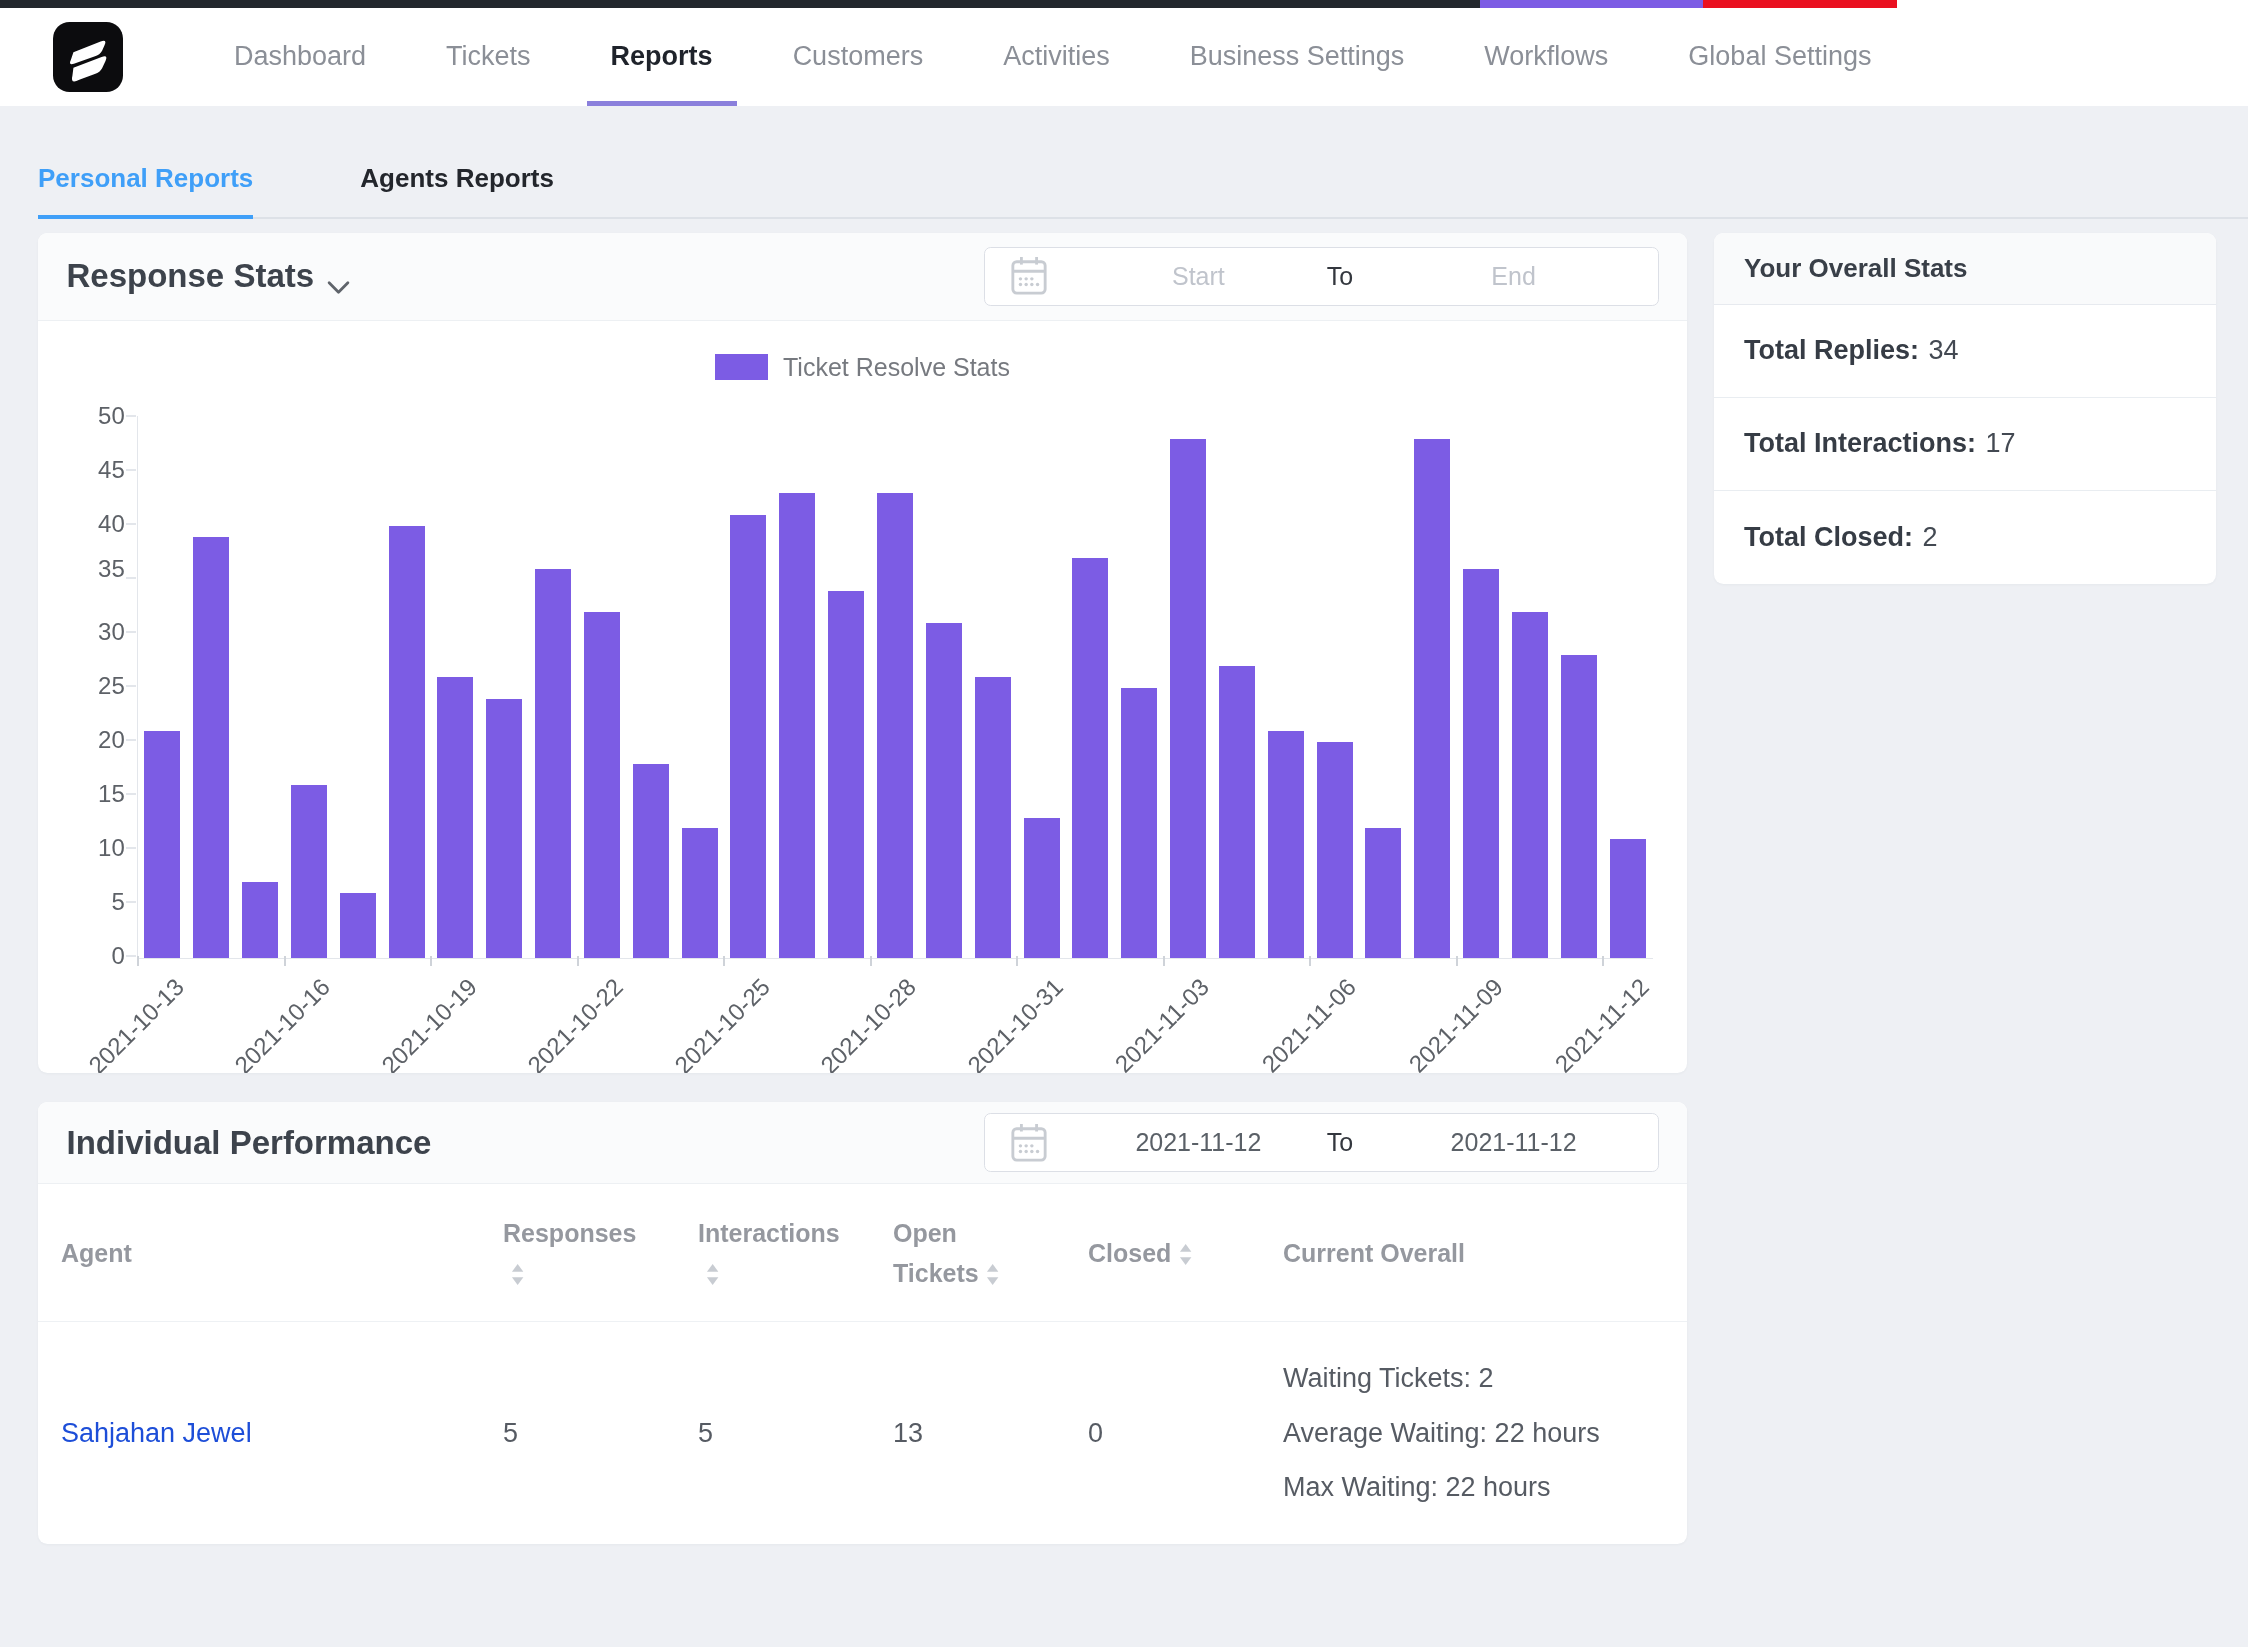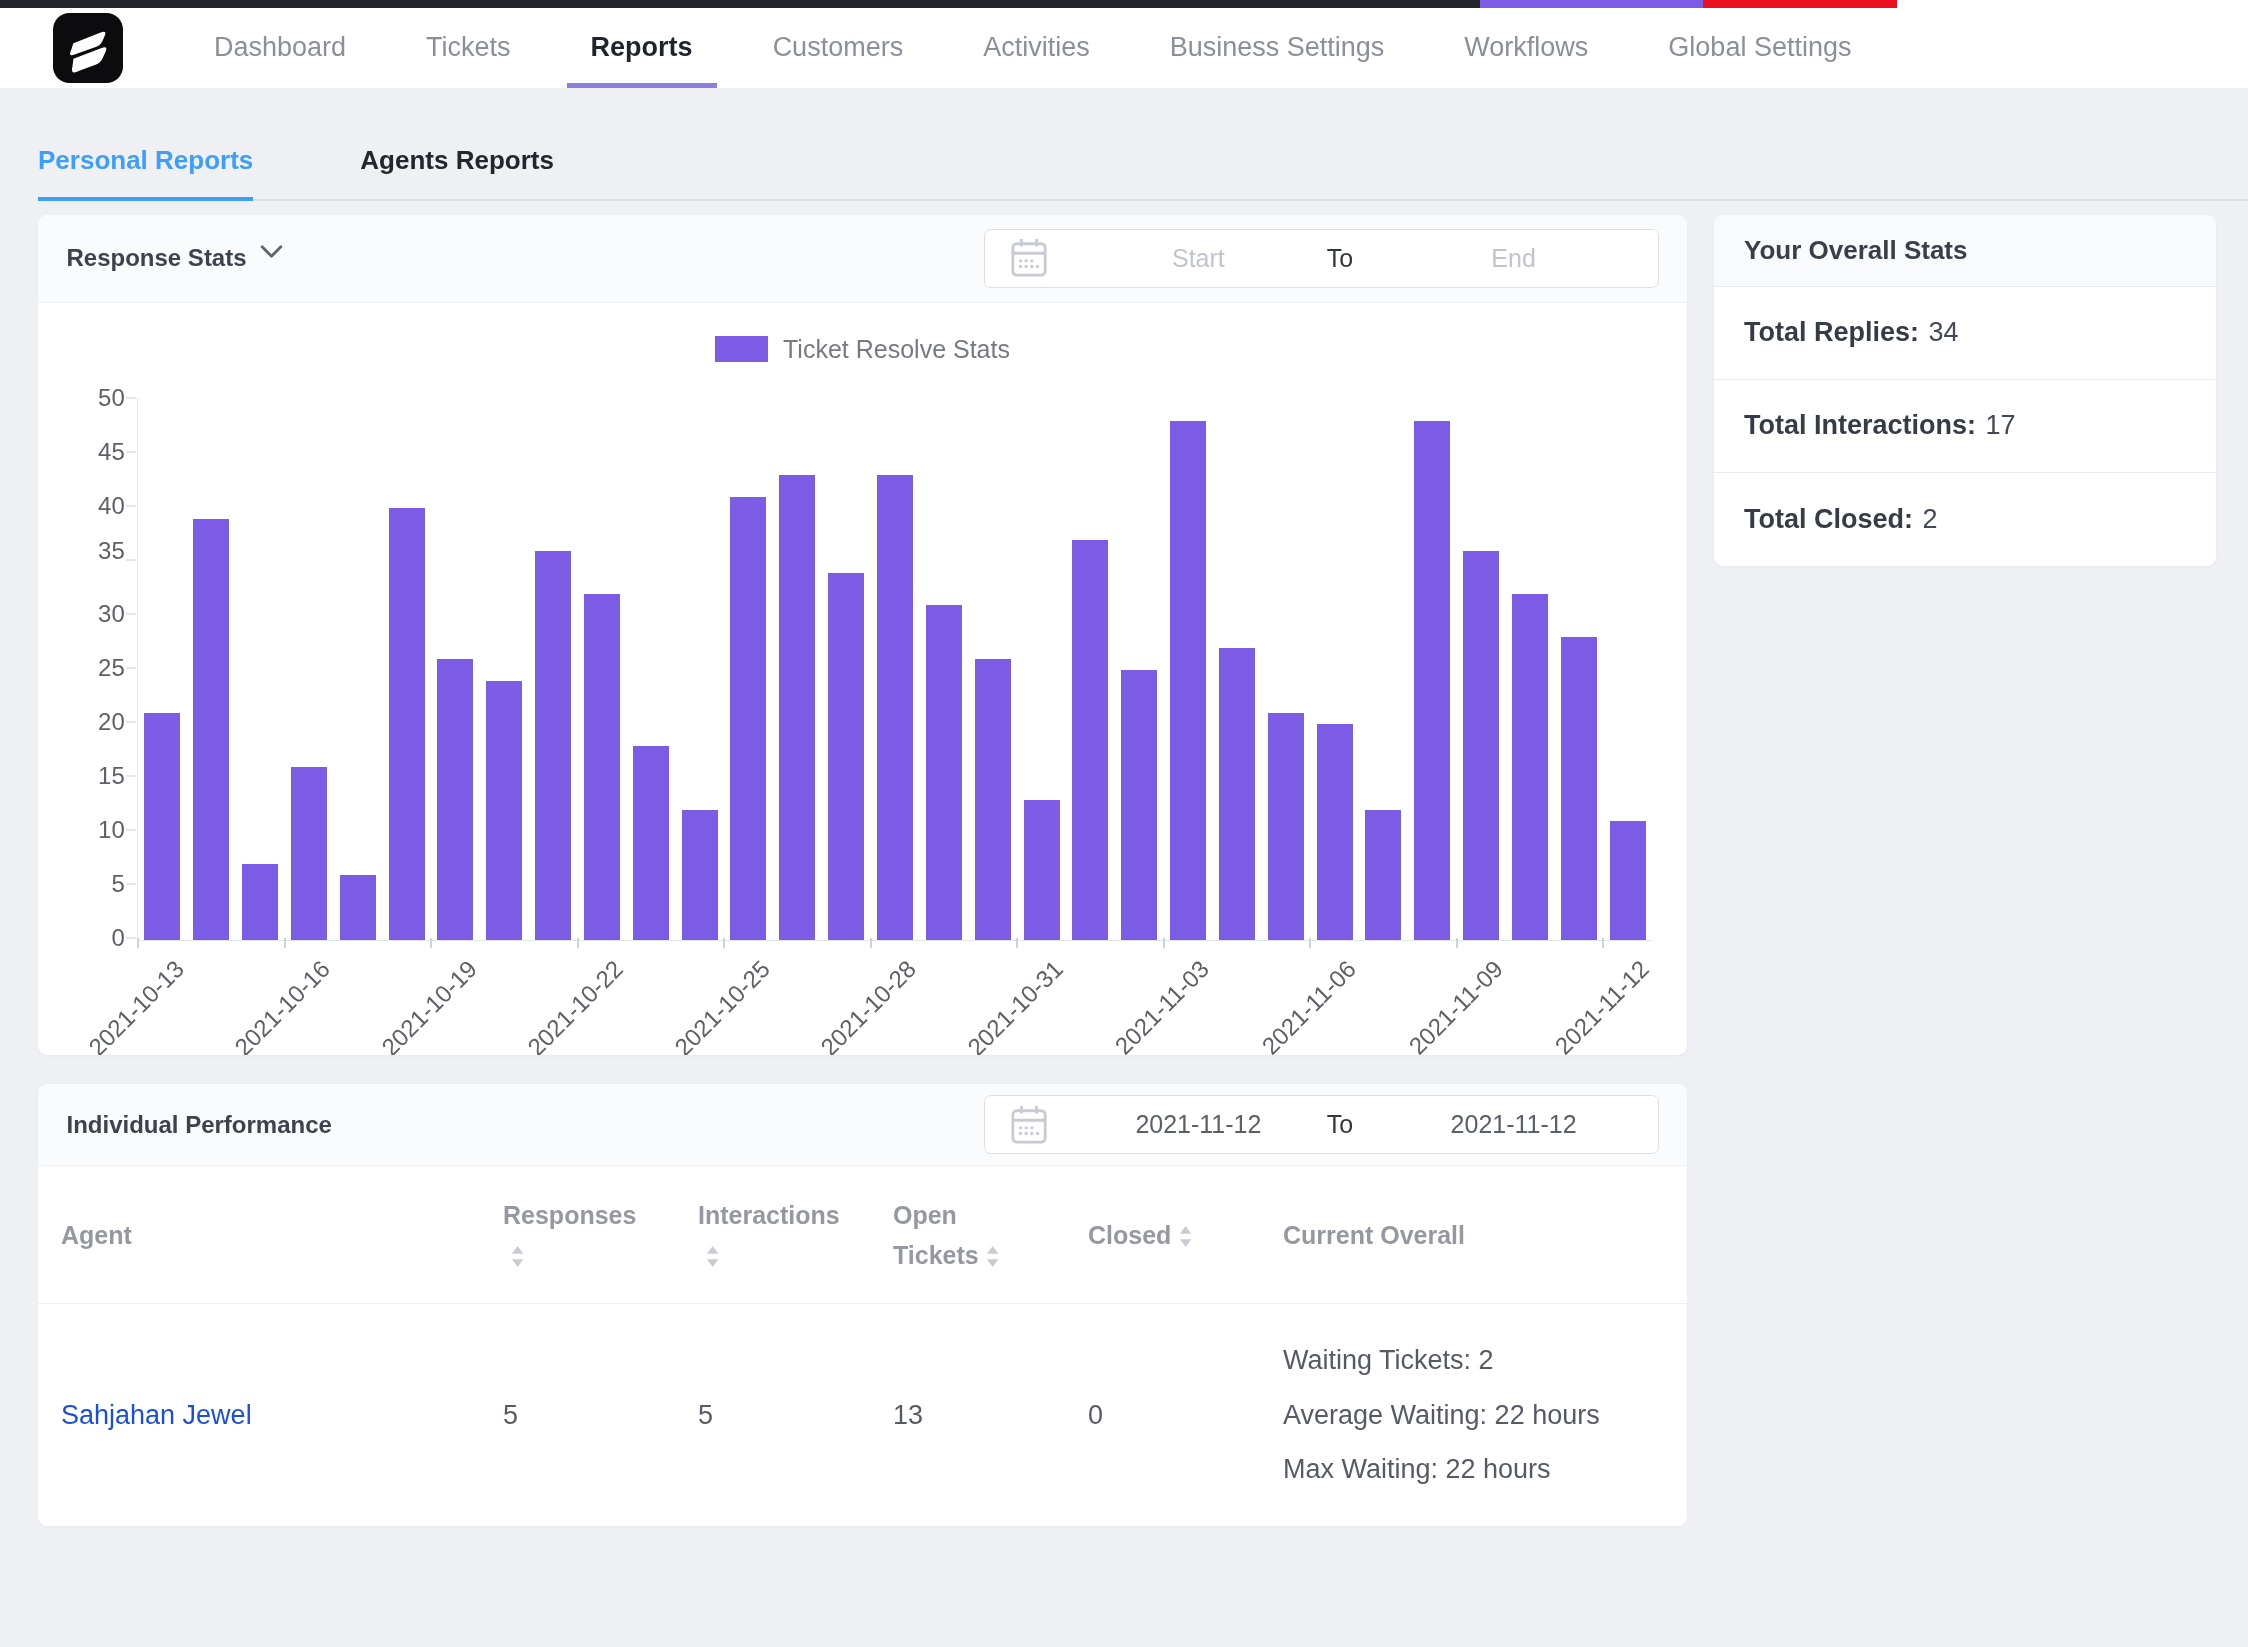--- a/index.html
+++ b/index.html
@@ -4,42 +4,42 @@
 <style>
   * { margin:0; padding:0; box-sizing:border-box; }
   html,body { width:2248px; height:1647px; overflow:hidden; background:#eef0f4;
     font-family:"Liberation Sans","DejaVu Sans",sans-serif; }
 
   
   .top-strip { height:7.6px; width:100%; display:flex; background:#fff; }
   .top-strip .seg { height:7.6px; }
 
   
-  .nav { height:80px; background:#fff; display:flex; align-items:center; padding-left:53px; position:relative; }
+  .nav { height:98px; background:#fff; display:flex; align-items:center; padding-left:53px; position:relative;gap:20px; }
   .logo { width:70px; height:70px; margin-right:91px; flex:0 0 auto; }
   .nav-items { display:flex; align-items:center; gap:80px; height:100%; }
   .nav-item { font-size:27px; color:#8b8f97; position:relative; height:100%; display:flex; align-items:center; cursor:pointer; white-space:nowrap; }
   .nav-item.active { color:#1f232b; font-weight:700; }
   .nav-item.active::after { content:""; position:absolute; left:-24px; right:-24px; bottom:0; height:4.8px; background:var(--nav-underline); }
 
   
   .subtab-bar { background:#eef0f4; padding:57px 0 0 38px; }
   .subtab-row { display:flex; gap:107px; border-bottom:2.9px solid #dde1e7; }
   .subtab { font-size:26px; color:#23262c; font-weight:600; padding-bottom:23px; position:relative; cursor:pointer; }
   .subtab.active { color:var(--blue); }
   .subtab.active::after { content:""; position:absolute; left:0; right:0; bottom:-2.9px; height:4.8px; background:var(--blue); }
 
   
   .content { padding:14.3px 23px 0 38px; display:flex; gap:27px; align-items:flex-start; }
   .col-left { width:1649px; flex:0 0 auto; }
   .panel { background:#fff; border-radius:9.5px; box-shadow:0 1px 2.9px rgba(30,40,60,.04); overflow:hidden; }
 
   .panel-header { height:88px; display:flex; align-items:center; justify-content:space-between;
     padding:0 28.5px; background:#fafbfc; border-bottom:1px solid #edf0f3; }
-  .panel-title { font-size:24px; font-weight:700; color:#3d434c; display:flex; align-items:flex-start; gap:13.3px; }
+  .panel-title { font-size:33px; font-weight:700; color:#3d434c; display:flex; align-items:flex-end; gap:13.3px; }
 
   
   .date-range { width:675px; height:59px; background:#fff; border:1.9px solid #dcdfe6; border-radius:6.7px;
     display:flex; align-items:center; padding:0 25px; cursor:pointer; }
   .date-range .slot { flex:1; text-align:center; font-size:25px;padding-left:32px; }
   .date-range .placeholder { color:#c0c4cc; }
   .date-range .value { color:#5a6067; }
   .date-range .sep { font-size:25px; color:#33373e; font-weight:500; padding:0 9.5px; }
 
   

